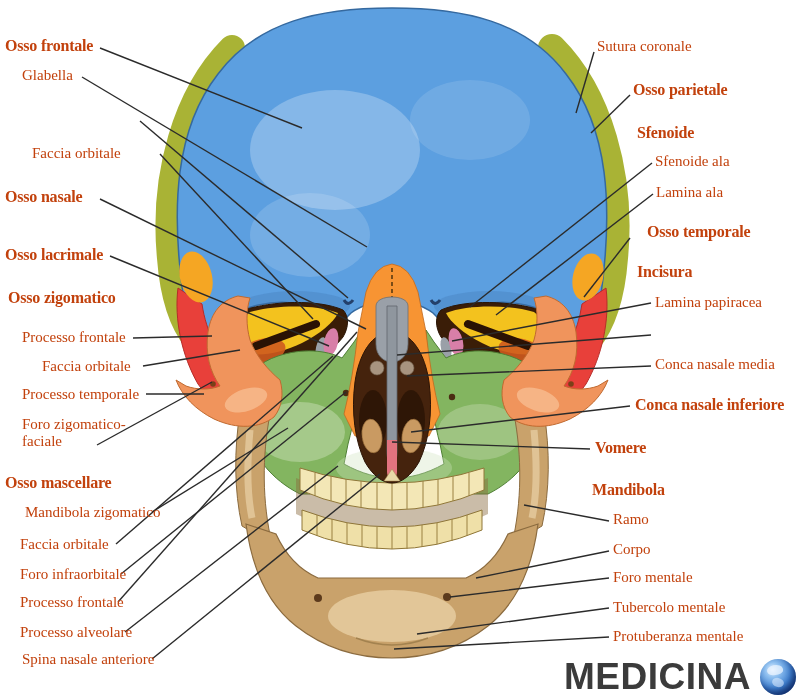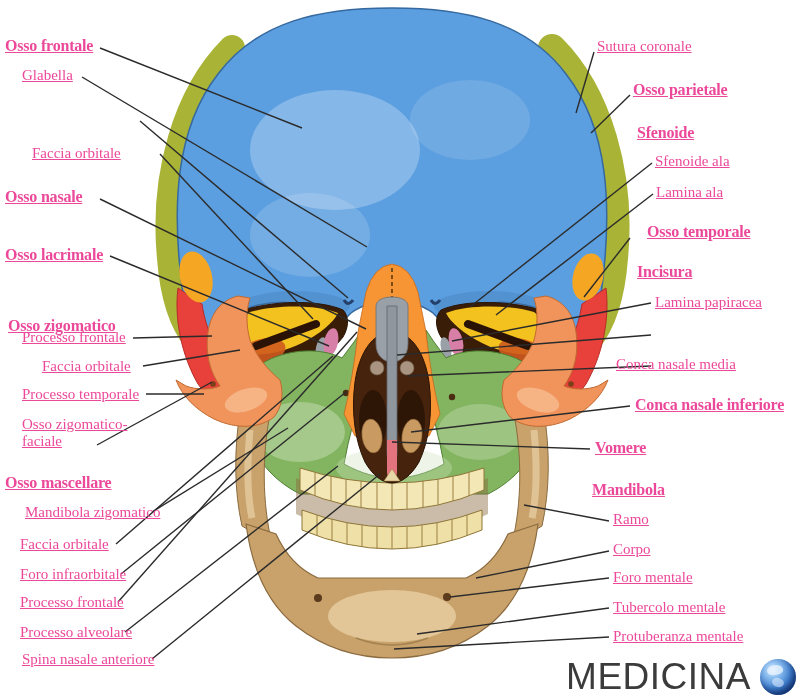--- a/index.html
+++ b/index.html
@@ -1,23 +1,23 @@
 <!DOCTYPE html>
 <html><head>
 <meta charset="utf-8">
 <style>
   html,body{margin:0;padding:0;background:#fff;}
   .stage{position:relative;width:800px;height:700px;background:#ffffff;overflow:hidden;
          font-family:"Liberation Serif",serif;}
   .skull-svg{position:absolute;left:0;top:0;}
-  .lbl{position:absolute;font-size:15px;line-height:17px;color:#ec4899;white-space:nowrap;text-decoration:underline;}
+  .lbl{position:absolute;font-size:15px;line-height:17px;color:#c2410c;white-space:nowrap;}
   .lbl.b{font-weight:700;font-size:16px;letter-spacing:-0.2px;}
   .lbl.wrap{white-space:normal;}
   .watermark{position:absolute;right:3px;bottom:2px;display:flex;align-items:center;
-             font-family:"Liberation Sans",sans-serif;font-weight:400;font-size:37px;
+             font-family:"Liberation Sans",sans-serif;font-weight:700;font-size:37px;
              color:#3b3b3b;letter-spacing:0.5px;}
   .globe{display:inline-block;width:36px;height:36px;border-radius:50%;margin:0 1px;
          background:radial-gradient(circle at 35% 30%, #e8f2ff 0%, #8fc0f0 22%, #3e7fd0 55%, #164a9a 85%, #0d3068 100%);
          box-shadow:inset -3px -4px 6px rgba(0,0,40,.45);position:relative;}
   .globe::after{content:"";position:absolute;left:7px;top:6px;width:16px;height:10px;border-radius:50% 60% 40% 50%;
          background:rgba(235,244,255,.75);transform:rotate(-12deg);}
   .globe::before{content:"";position:absolute;left:12px;top:19px;width:12px;height:9px;border-radius:50%;
          background:rgba(225,238,255,.55);transform:rotate(15deg);}
 </style>
 </head>
@@ -191,42 +191,42 @@
     <line x1="609" y1="608" x2="417" y2="634"></line>
     <line x1="609" y1="637" x2="394" y2="649"></line>
   </g>
 </svg>
 
 <div class="lbl b" style="left:5px;top:37px">Osso frontale</div>
 <div class="lbl" style="left:22px;top:67px">Glabella</div>
 <div class="lbl" style="left:32px;top:145px">Faccia orbitale</div>
 <div class="lbl b" style="left:5px;top:188px">Osso nasale</div>
 <div class="lbl b" style="left:5px;top:246px">Osso lacrimale</div>
-<div class="lbl b" style="left:8px;top:317px">Osso zigomatico</div>
+<div class="lbl b" style="left:8px;top:289px">Osso zigomatico</div>
 <div class="lbl" style="left:22px;top:329px">Processo frontale</div>
 <div class="lbl" style="left:42px;top:358px">Faccia orbitale</div>
 <div class="lbl" style="left:22px;top:386px">Processo temporale</div>
-<div class="lbl wrap" style="left:22px;top:416px;width:130px">Osso zigomatico-faciale</div>
+<div class="lbl wrap" style="left:22px;top:416px;width:130px">Foro zigomatico-faciale</div>
 <div class="lbl b" style="left:5px;top:474px">Osso mascellare</div>
 <div class="lbl" style="left:25px;top:504px">Mandibola zigomatico</div>
 <div class="lbl" style="left:20px;top:536px">Faccia orbitale</div>
 <div class="lbl" style="left:20px;top:566px">Foro infraorbitale</div>
 <div class="lbl" style="left:20px;top:594px">Processo frontale</div>
 <div class="lbl" style="left:20px;top:624px">Processo alveolare</div>
 <div class="lbl" style="left:22px;top:651px">Spina nasale anteriore</div>
 
 <div class="lbl" style="left:597px;top:38px">Sutura coronale</div>
 <div class="lbl b" style="left:633px;top:81px">Osso parietale</div>
 <div class="lbl b" style="left:637px;top:124px">Sfenoide</div>
 <div class="lbl" style="left:655px;top:153px">Sfenoide ala</div>
 <div class="lbl" style="left:656px;top:184px">Lamina ala</div>
 <div class="lbl b" style="left:647px;top:223px">Osso temporale</div>
 <div class="lbl b" style="left:637px;top:263px">Incisura</div>
 <div class="lbl" style="left:655px;top:294px">Lamina papiracea</div>
-<div class="lbl" style="left:616px;top:356px">Conca nasale media</div>
+<div class="lbl" style="left:655px;top:356px">Conca nasale media</div>
 <div class="lbl b" style="left:635px;top:396px">Conca nasale inferiore</div>
 <div class="lbl b" style="left:595px;top:439px">Vomere</div>
 <div class="lbl b" style="left:592px;top:481px">Mandibola</div>
 <div class="lbl" style="left:613px;top:511px">Ramo</div>
 <div class="lbl" style="left:613px;top:541px">Corpo</div>
 <div class="lbl" style="left:613px;top:569px">Foro mentale</div>
 <div class="lbl" style="left:613px;top:599px">Tubercolo mentale</div>
 <div class="lbl" style="left:613px;top:628px">Protuberanza mentale</div>
 
 <div class="watermark">

